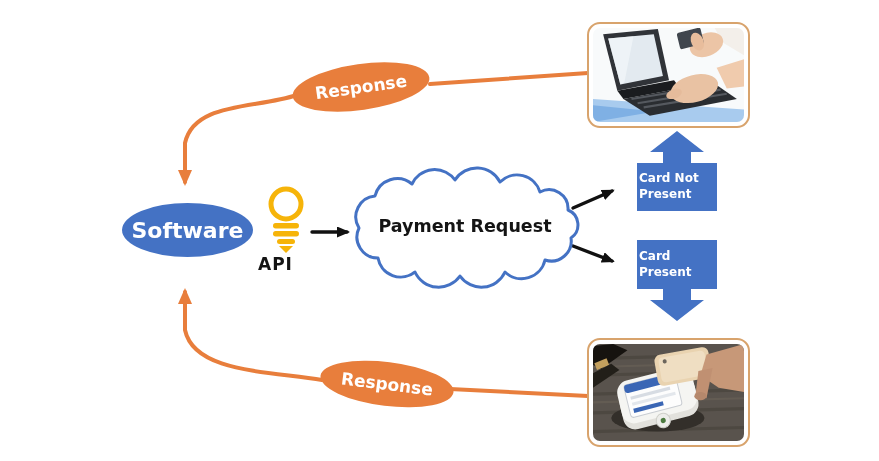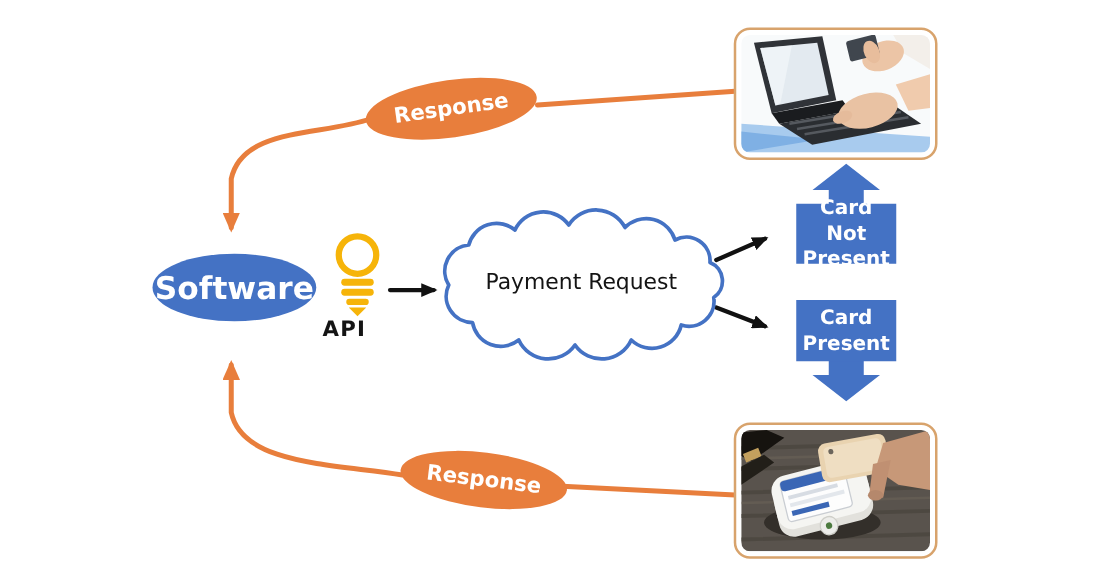--- a/index.html
+++ b/index.html
@@ -7,24 +7,24 @@
     --cloud-stroke:#4472C4; --photo-border:#D8A36C;
   }
   html,body{margin:0;padding:0;background:#fff;}
   .canvas{position:relative;width:879px;height:461px;background:#fff;overflow:hidden;
     font-family:"DejaVu Sans","Liberation Sans",sans-serif;}
   .abs{position:absolute;}
   .title{font-size:21px;font-weight:700;color:var(--ink);letter-spacing:.5px;white-space:nowrap;}
   .ellipse{border-radius:50%;display:flex;align-items:center;justify-content:center;
     color:#fff;font-weight:700;}
   .orange-ellipse{background:var(--orange);font-size:17px;}
-  .blue-ellipse{background:var(--blue);font-size:25px;}
-  .bluebox{background:var(--blue);color:#fff;font-weight:700;font-size:16px;line-height:1.3;
-    display:flex;align-items:center;justify-content:center;text-align:center;padding:2px;box-sizing:border-box;}
-  .cloud-label{font-size:17.5px;font-weight:400;color:var(--ink);text-align:center;white-space:nowrap;}
+  .blue-ellipse{background:var(--blue);font-size:22px;}
+  .bluebox{background:var(--blue);color:#fff;font-weight:700;font-size:12px;line-height:1.3;
+    display:flex;align-items:center;justify-content:center;text-align:left;padding:2px;box-sizing:border-box;}
+  .cloud-label{font-size:17.5px;font-weight:700;color:var(--ink);text-align:center;white-space:nowrap;}
   .api-label{font-size:17px;font-weight:700;color:var(--ink);letter-spacing:1px;}
   .photo{border:2px solid var(--photo-border);border-radius:13px;background:#fff;padding:4px;box-sizing:border-box;}
   .photo svg{display:block;width:100%;height:100%;border-radius:7px;}
   .connector-svg{position:absolute;left:0;top:0;}
   .line-orange{stroke:var(--orange);stroke-width:4;fill:none;stroke-linecap:round;}
   .line-black{stroke:#111;stroke-width:3.4;fill:none;stroke-linecap:round;}
   .fill-orange{fill:var(--orange);}
   .fill-black{fill:#111;}
   .fill-blue{fill:var(--blue);}
   .cloud-path{fill:#fff;stroke:var(--cloud-stroke);stroke-width:3;stroke-linejoin:round;}

